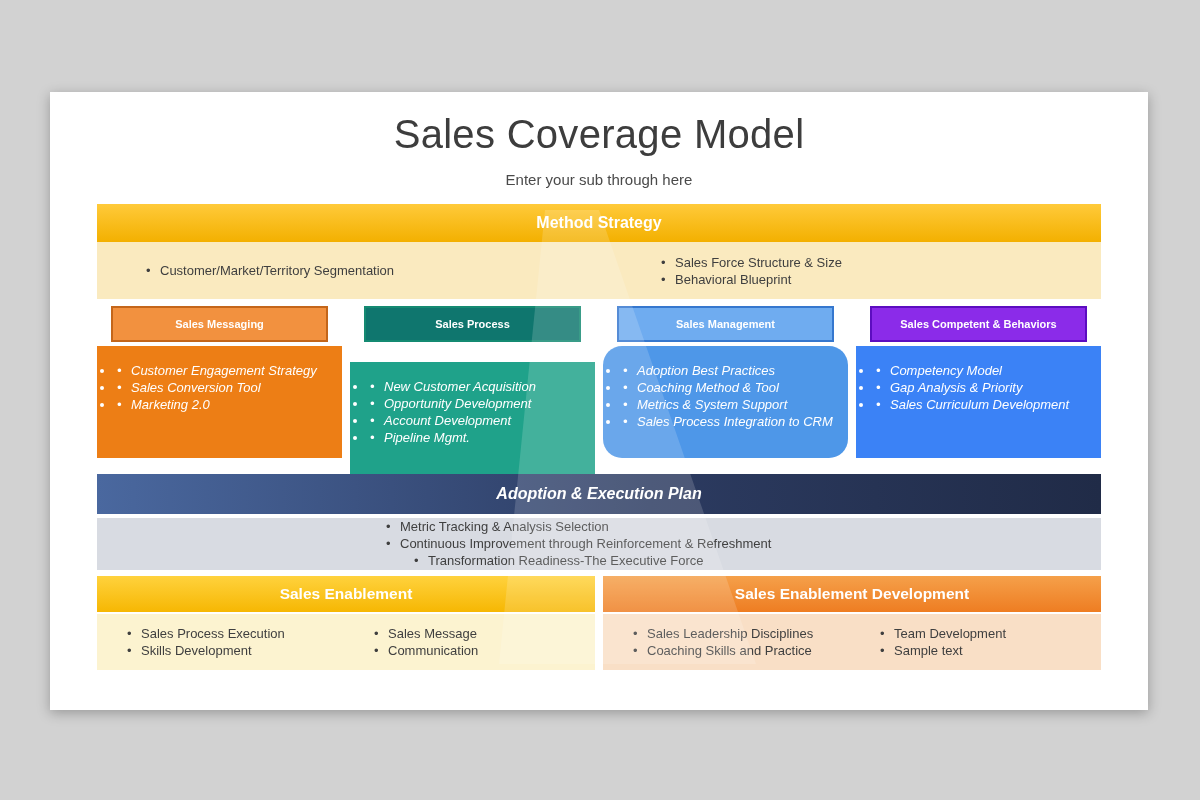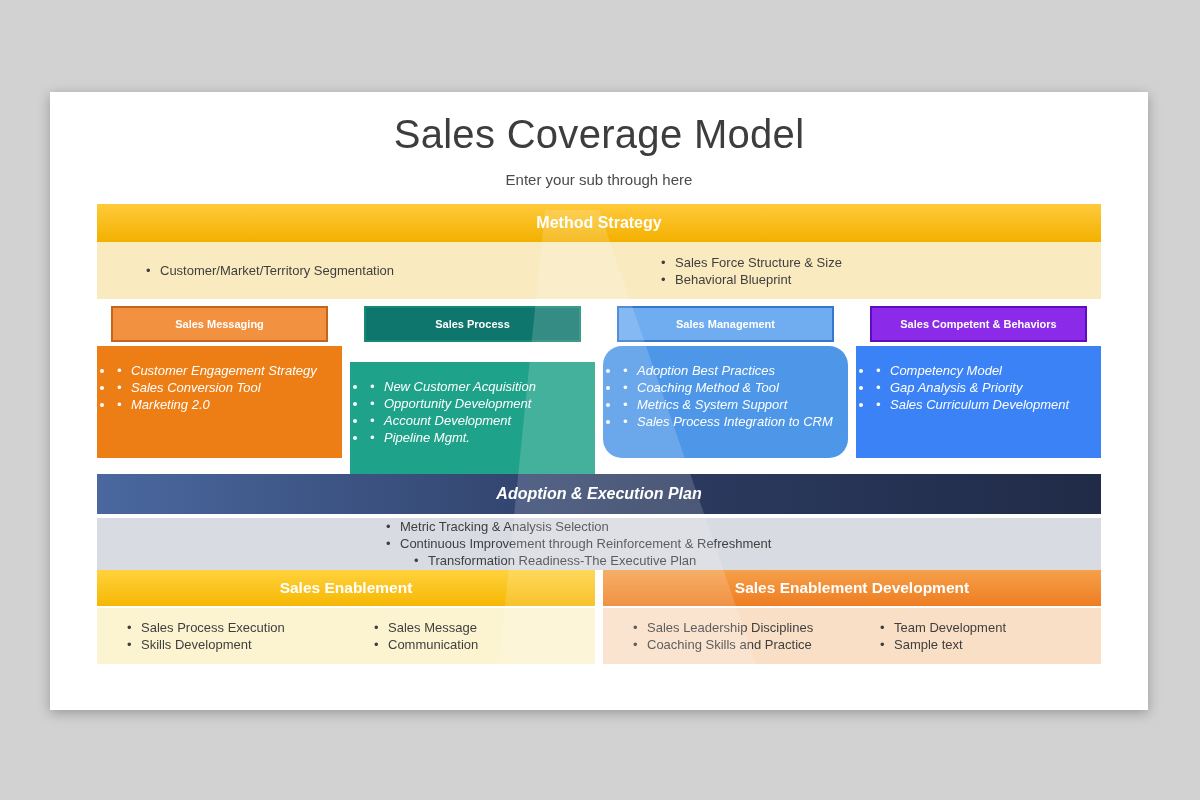--- a/index.html
+++ b/index.html
@@ -68,21 +68,21 @@
 
   .bar-adoption {
     height:40px; font-size:16px;
     background:linear-gradient(90deg,#4a689f 0%,#2c3b61 55%,#202b47 100%);
     font-style:italic;
   }
   .band-gray { height:52px; background:#d8dbe2; margin-top:4px; align-items:center;flex-direction:column; }
   .band-gray .ul-left  { width:50%; padding-left:36px; }
   .band-gray .ul-right { width:50%; padding-left:64px; }
 
-  .bottom-row { display:flex; gap:8px; }
+  .bottom-row { display:flex; gap:8px; margin-top:6px; }
   .half { flex:1; }
   .bar-enablement  { height:36px; font-size:15.5px; background:linear-gradient(180deg,#ffd23d,#f6b703); }
   .bar-enabledev   { height:36px; font-size:15.5px; background:linear-gradient(180deg,#f5a04a,#ee7d22); }
   .band-bottom { height:56px; margin-top:2px; align-items:center; }
   .band-eyellow { background:#fcf3d0; }
   .band-epeach  { background:#f9dfc6; }
   .band-bottom ul { width:50%; }
   .band-bottom .ul-left  { padding-left:28px; }
   .band-bottom .ul-right { padding-left:26px; }
 
@@ -164,21 +164,21 @@
 
     </div>
 
     <div class="bar bar-adoption">Adoption &amp; Execution Plan</div>
     <div class="band band-gray">
       <ul class="bullets dark ul-left">
         <li>Metric Tracking &amp; Analysis Selection</li>
         <li>Continuous Improvement through Reinforcement &amp; Refreshment</li>
       </ul>
       <ul class="bullets dark ul-right">
-        <li>Transformation Readiness-The Executive Plan</li>
+        <li>Transformation Readiness-The Executive Force</li>
       </ul>
     </div>
 
     <div class="bottom-row">
 
       <div class="half">
         <div class="bar bar-enablement">Sales Enablement</div>
         <div class="band band-bottom band-eyellow">
           <ul class="bullets dark ul-left">
             <li>Sales Process Execution</li>

